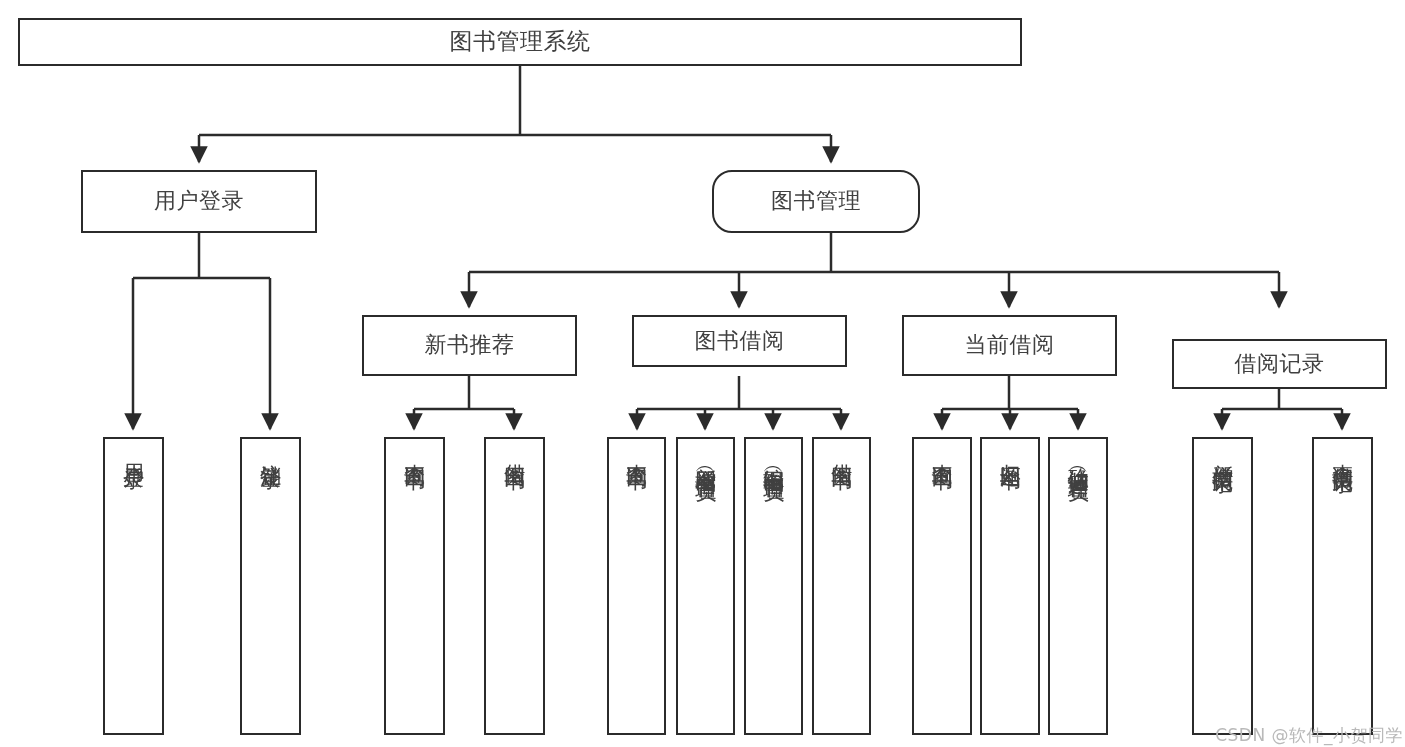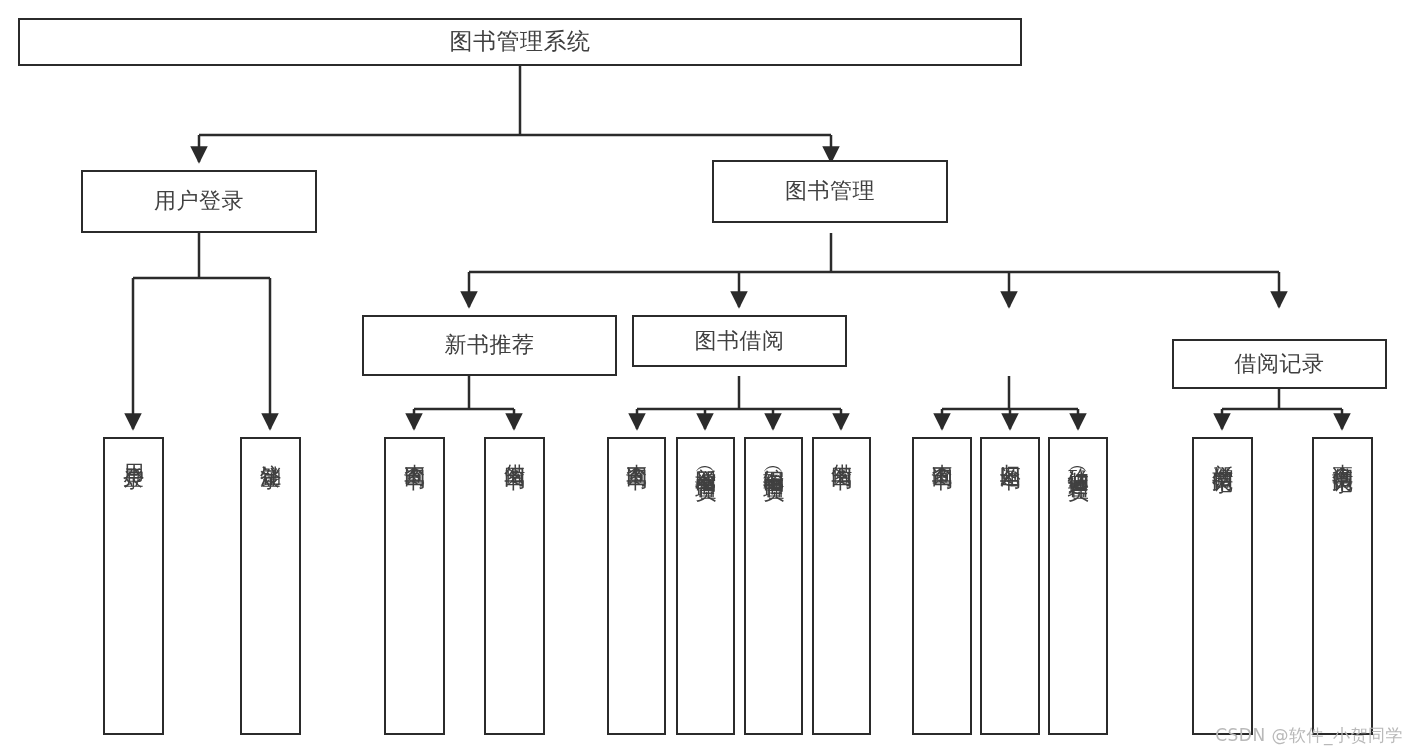--- a/index.html
+++ b/index.html
@@ -126,30 +126,33 @@
     </g>
   </svg>
 
   <div class="node-box node-root" style="left:18px; top:18px; width:1004px; height:48px;">
     <span class="node-label">图书管理系统</span>
   </div>
 
   <div class="node-box node-l2" style="left:81px; top:170px; width:236px; height:63px;">
     <span class="node-label">用户登录</span>
   </div>
-  <div class="node-box node-l2" style="left:712px; top:160px; width:236px; height:63px;">
+  <div class="node-box node-l2" style="left:712px; top:170px; width:208px; height:63px;border-radius:20px;">
     <span class="node-label">图书管理</span>
   </div>
 
-  <div class="node-box node-l3" style="left:362px; top:315px; width:255px; height:61px;font-family:Liberation Serif, serif;">
+  <div class="node-box node-l3" style="left:362px; top:315px; width:215px; height:61px;font-family:Liberation Serif, serif;">
     <span class="node-label">新书推荐</span>
   </div>
   <div class="node-box node-l3" style="left:632px; top:315px; width:215px; height:52px;">
     <span class="node-label">图书借阅</span>
   </div>
+  <div class="node-box node-l3" style="left:902px; top:315px; width:215px; height:61px;">
+    <span class="node-label">当前借阅</span>
+  </div>
   <div class="node-box node-l3" style="left:1172px; top:315px; width:215px; height:50px;margin-top:24px;">
     <span class="node-label">借阅记录</span>
   </div>
 
   <div class="node-box node-leaf" style="left:103px; top:437px; width:61px; height:298px;">
     <span class="node-label">用户登录</span>
   </div>
   <div class="node-box node-leaf" style="left:240px; top:437px; width:61px; height:298px;">
     <span class="node-label">注销登录</span>
   </div>

